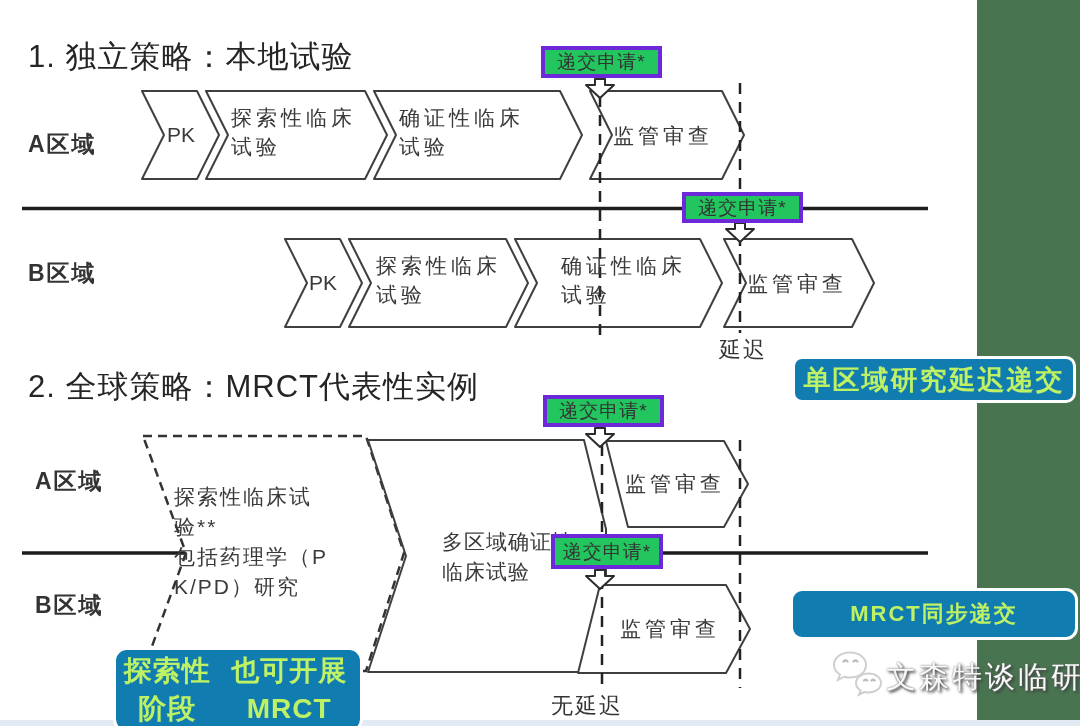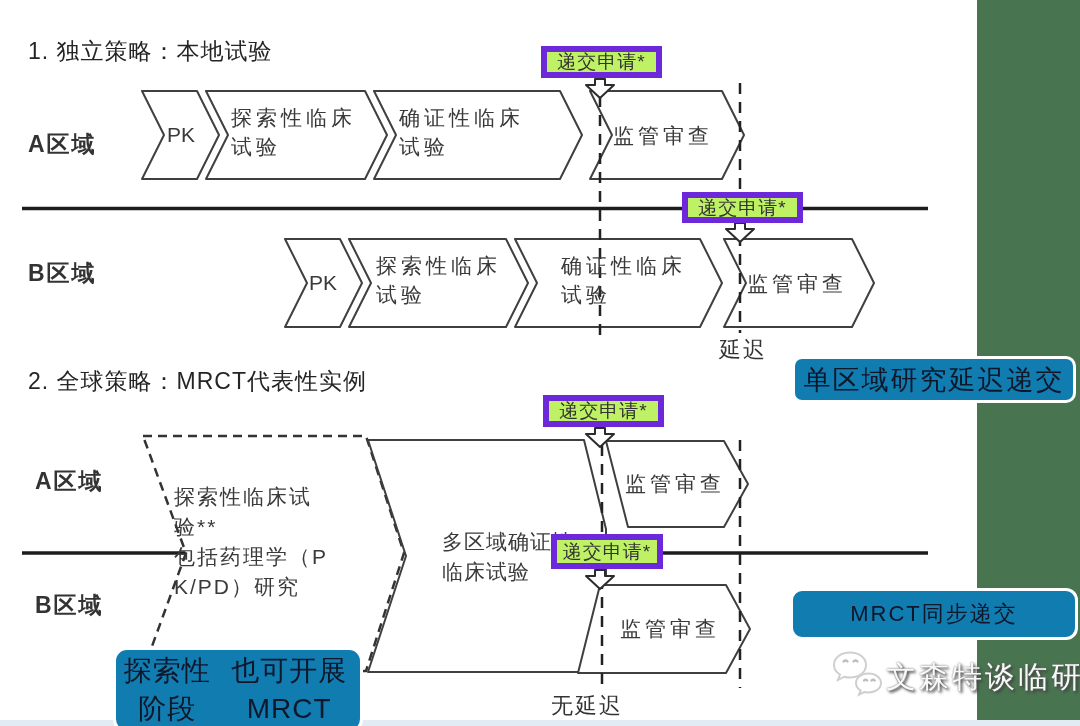--- a/index.html
+++ b/index.html
@@ -18,34 +18,34 @@
   }
   .green-bar{position:absolute;left:977px;top:0;width:103px;height:721px;background:var(--sidebar-green);}
   .bottom-strip{position:absolute;left:0;top:720px;width:1080px;height:6px;background:var(--bottom-strip);}
   svg.diagram{position:absolute;left:0;top:0;}
   svg .chev{fill:#ffffff;stroke:var(--shape-stroke);stroke-width:2;stroke-linejoin:round;}
   svg .divider{stroke:var(--line-dark);stroke-width:3.5;}
   svg .vdash{stroke:#222222;stroke-width:2.5;stroke-dasharray:11 8;fill:none;}
   svg .dashed-shape{fill:#ffffff;stroke:#333333;stroke-width:2.5;stroke-dasharray:9 6;stroke-linejoin:round;}
   svg .harrow{fill:#ffffff;stroke:#2c2c2c;stroke-width:2;stroke-linejoin:round;}
   .t{position:absolute;white-space:nowrap;}
-  .title{font-size:23px;color:#252525;letter-spacing:1px;}
+  .title{font-size:31px;color:#252525;letter-spacing:1px;}
   .region-label{font-size:23px;color:#333333;letter-spacing:2px;font-weight:bold;}
   .chev-text{font-size:21px;line-height:29px;letter-spacing:4px;color:var(--text-dark);}
   .chev-text span{display:inline;}
   .submit-box{
-    position:absolute;background:#bef264;border:6px solid #6d28d9;
+    position:absolute;background:#22c55e;border:4px solid #6d28d9;
     display:flex;align-items:center;justify-content:center;
     font-size:19px;letter-spacing:1px;color:#333333;box-sizing:border-box;
   }
   .small-label{font-size:22px;letter-spacing:2px;color:#333333;text-align:right;}
   .callout{
-    position:absolute;background:var(--callout-blue);color:#0f172a;
+    position:absolute;background:var(--callout-blue);color:#bef264;
     border:3px solid #ffffff;box-sizing:border-box;
-    display:flex;align-items:center;justify-content:center;text-align:center;
+    display:flex;align-items:center;justify-content:center;text-align:center;font-weight:bold;
   }
   .callout-1{left:792px;top:356px;width:284px;height:47px;border-radius:10px;font-size:27px;letter-spacing:2px;}
   .callout-2{left:790px;top:588px;width:288px;height:52px;border-radius:12px;font-size:22px;letter-spacing:2px;}
   .callout-3{left:113px;top:615px;width:250px;height:86px;border-radius:14px;font-size:28px;line-height:38px;letter-spacing:1px;margin-top:32px;}
   .watermark-text{
     left:886px;top:657px;font-size:30px;letter-spacing:3px;color:#f8f8f8;
     text-shadow:0 0 2px #666666,2px 2px 3px #3c3c3c;
   }
   .wm-icon{position:absolute;left:830px;top:650px;}
 </style>

